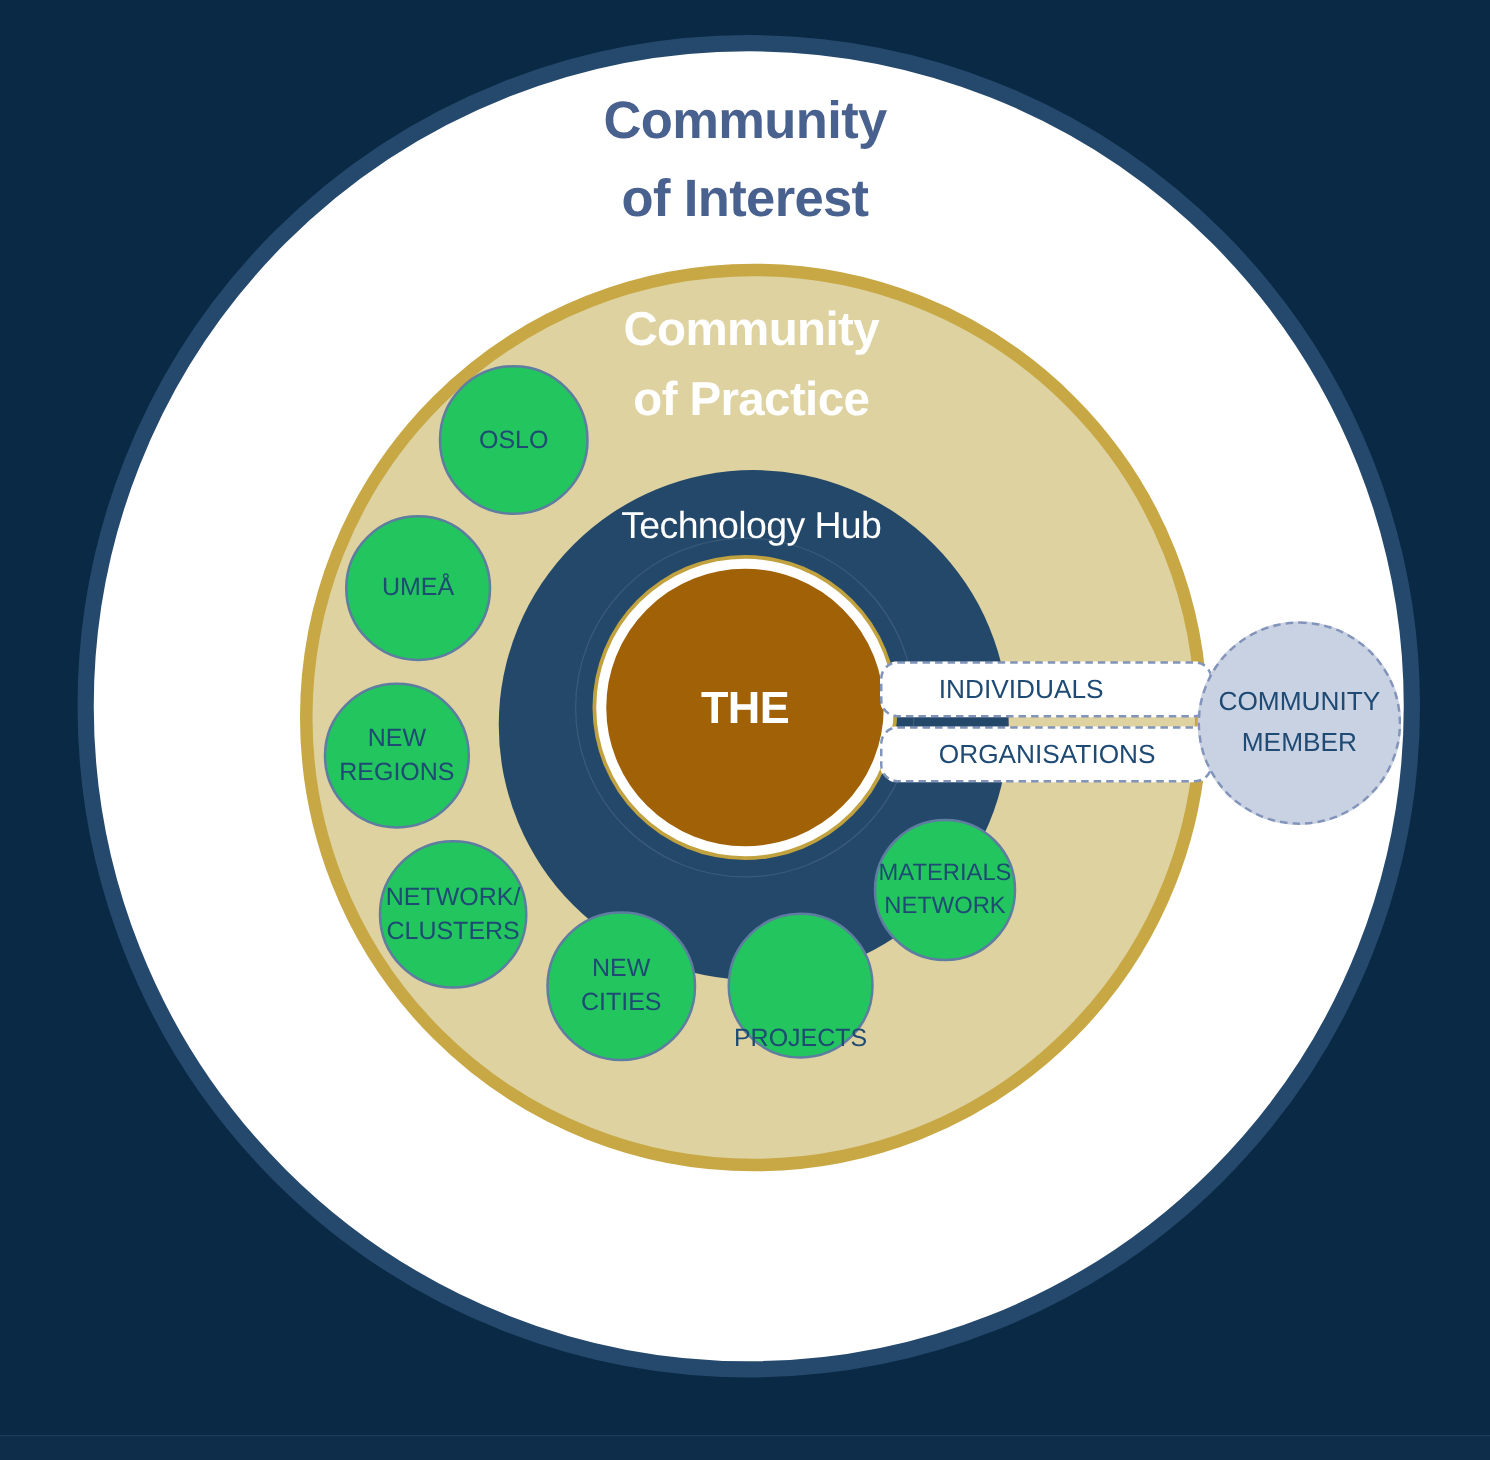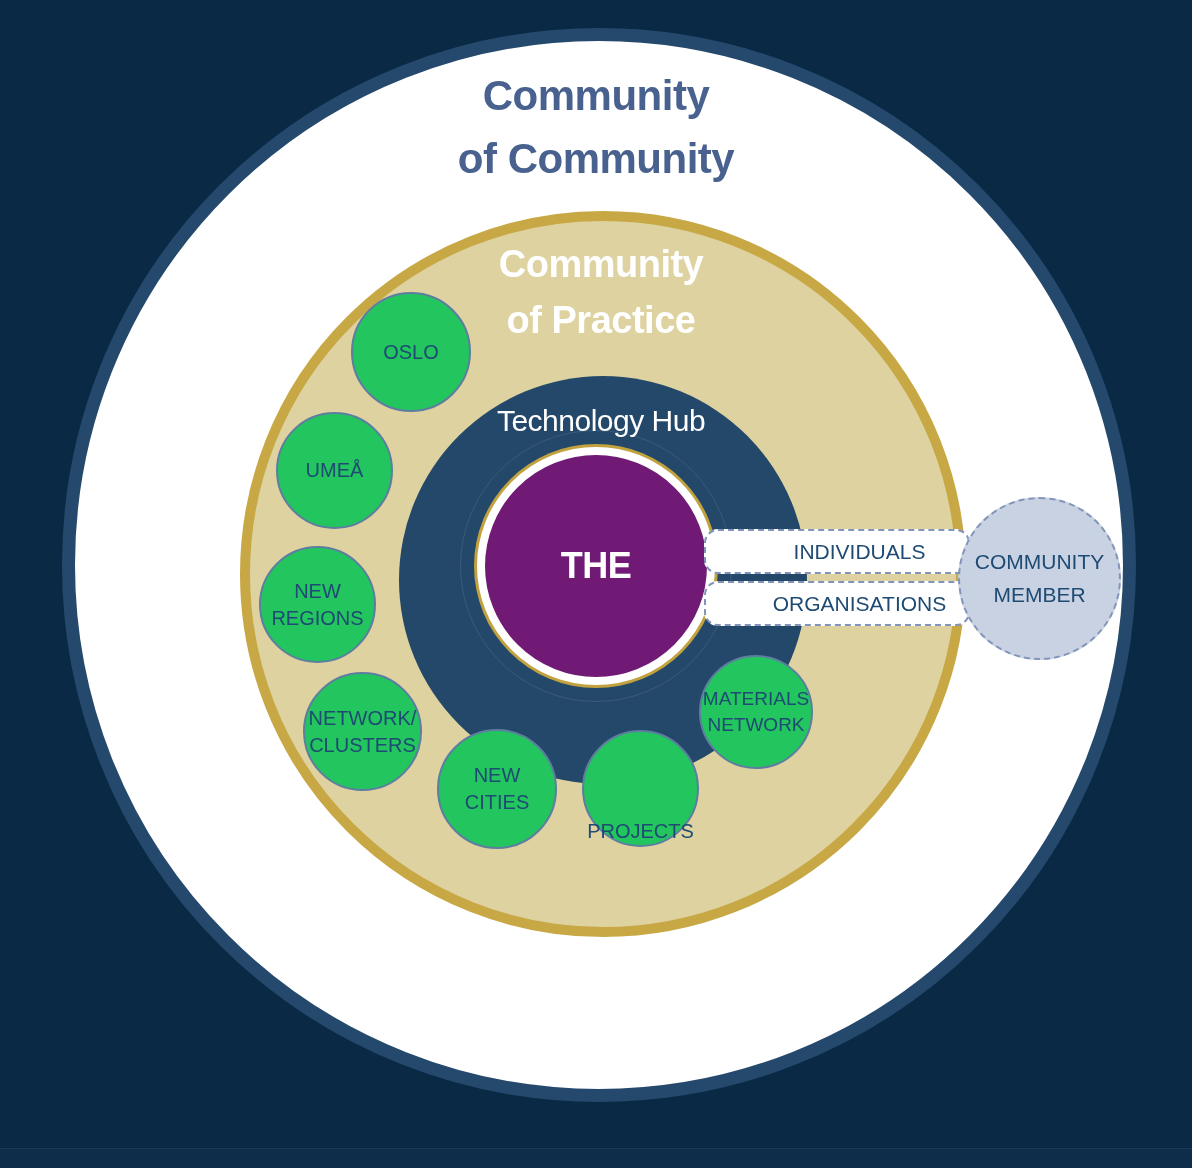--- a/index.html
+++ b/index.html
@@ -33,21 +33,21 @@
   #title-hub { position:absolute; left:10px; right:0; top:404px;
     text-align:center; color:#ffffff; font-size:30px; font-weight:normal;
     letter-spacing:-0.5px; }
 
   
   #core-halo { left:460px; top:430px; width:272px; height:272px;
     border:1px solid rgba(255,255,255,0.10); }
 
   
   #core-circle { left:477px; top:447px; width:238px; height:238px;
-    background:#701a75; border:8px solid #ffffff;
+    background:#a16207; border:8px solid #ffffff;
     box-shadow:0 0 0 3px #c1a23f;
     display:flex; flex-direction:column; align-items:center; justify-content:center;
     color:#ffffff; font-size:36px; font-weight:bold; line-height:1.5;
     text-align:center; letter-spacing:-0.5px; }
 
   
   .sat { position:absolute; border-radius:50%; box-sizing:border-box;
     background:#22c55e; border:2px solid #5e7da0;
     display:flex; flex-direction:column; align-items:center; justify-content:center;
     text-align:center; color:#1e4a73; font-size:20px; line-height:1.35; }
@@ -55,21 +55,21 @@
   .sat-umea      { left:276px; top:412px; width:117px; height:117px; }
   .sat-regions   { left:259px; top:546px; width:117px; height:117px; }
   .sat-network   { left:303px; top:672px; width:119px; height:119px; }
   .sat-cities    { left:437px; top:729px; width:120px; height:120px; }
   .sat-projects  { left:582px; top:730px; width:117px; height:117px;justify-content:flex-end; }
   .sat-materials { left:699px; top:655px; width:114px; height:114px; font-size:19px; }
 
   
   .pill { position:absolute; left:704px; width:266px; height:45px;
     background:#ffffff; border:2px dashed #8294b9; border-radius:14px;
-    box-sizing:border-box; display:flex; align-items:center; justify-content:center;
+    box-sizing:border-box; display:flex; align-items:center; 
     padding-left:45px; color:#1e4a73; font-size:21px; }
   .pill-individuals   { top:529px; }
   .pill-organisations { top:581px; }
 
   
   #member-circle { left:958px; top:497px; width:163px; height:163px;
     background:#c9d2e3; border:2px dashed #8294b9;
     display:flex; flex-direction:column; align-items:center; justify-content:center;
     text-align:center; color:#1e4a73; font-size:21px; line-height:1.55; }
 
@@ -79,21 +79,21 @@
 </style>
 </head>
 <body>
 
 <div class="canvas">
 
   <div class="circle" id="outer-circle"></div>
 
   <div id="title-interest">
     <div>Community</div>
-    <div>of Community</div>
+    <div>of Interest</div>
   </div>
 
   <div class="circle" id="practice-circle"></div>
 
   <div id="title-practice">
     <div>Community</div>
     <div>of Practice</div>
   </div>
 
   <div class="circle" id="hub-circle"></div>

